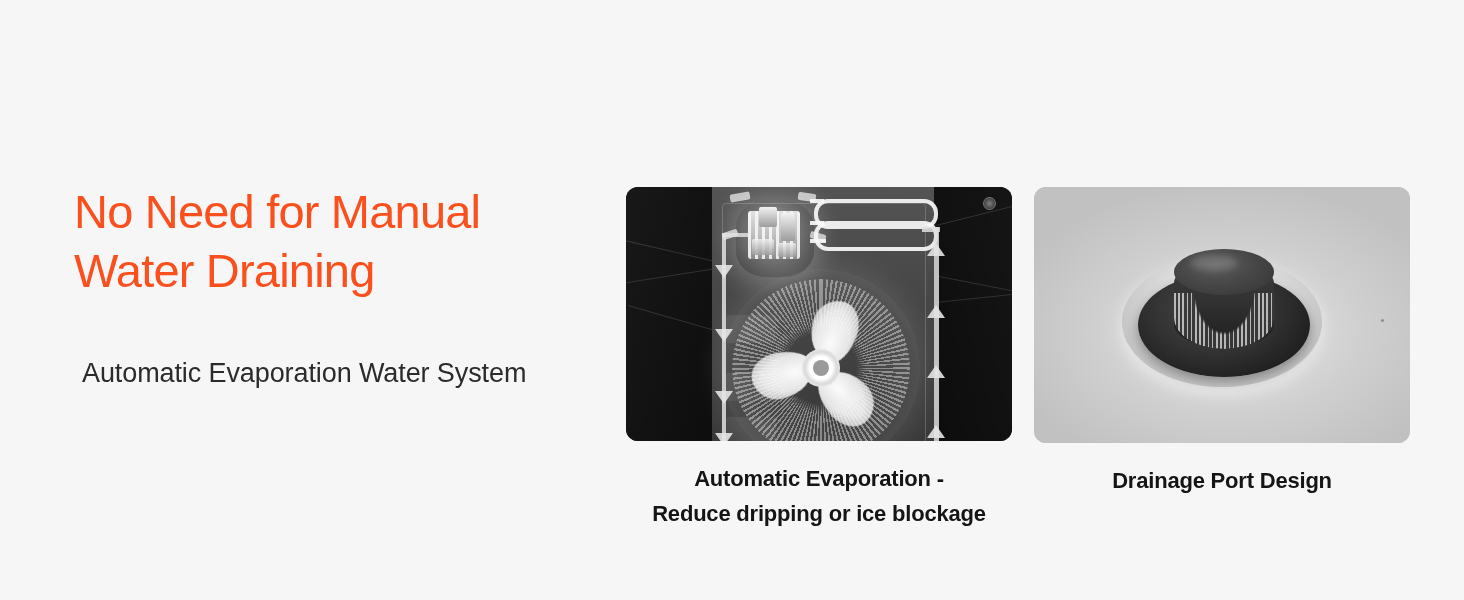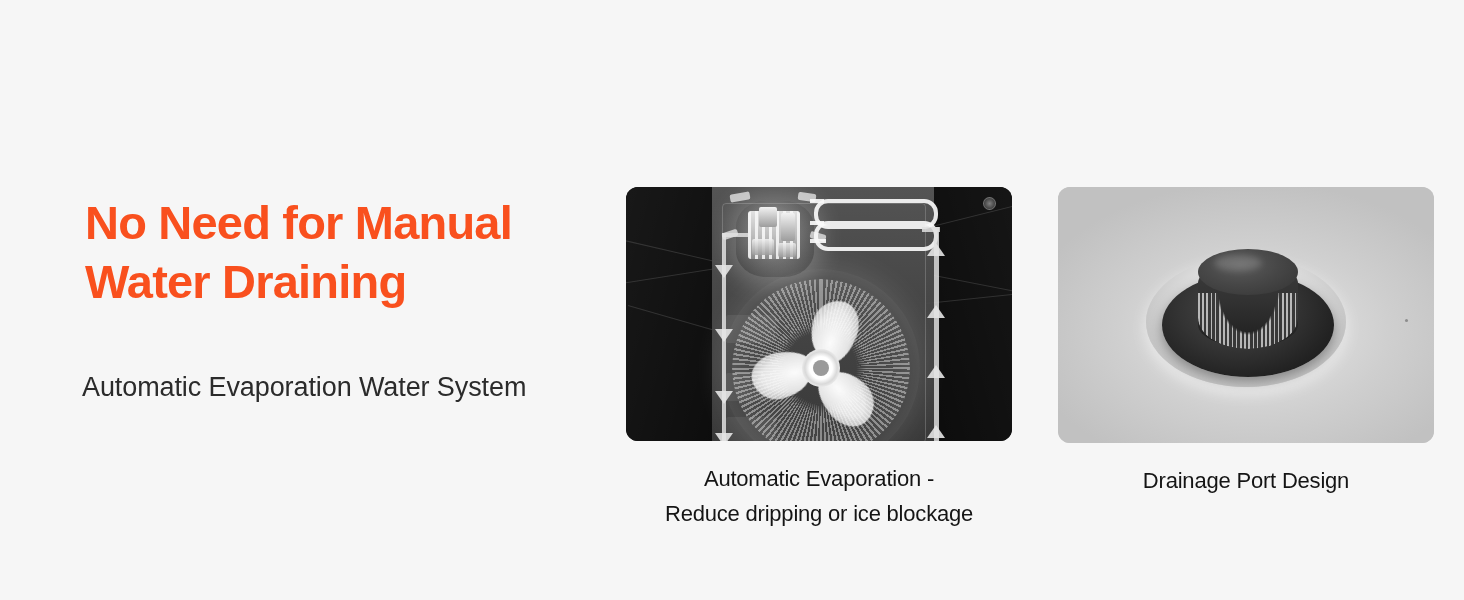--- a/index.html
+++ b/index.html
@@ -25,24 +25,24 @@
   
   .text-block {
     position: absolute;
     left: 70px;
     top: 178px;
     width: 500px;
   }
   .headline {
     font-size: 47px;
     line-height: 59px;
-    font-weight: bold;
+    font-weight: normal;
     color: #f9501e;
     letter-spacing: -0.8px;
-    margin: 15px;
+    margin: 4px;
     white-space: pre-line;
   }
   .subhead {
     font-size: 27px;
     line-height: 34px;
     font-weight: normal;
     color: #2b2b2b;
     margin: 12px;
     padding-top: 44px;
     letter-spacing: -0.1px;
@@ -54,35 +54,35 @@
     left: 586px;
     top: 171px;
     width: 810px;
     height: 350px;
   }
   .figure {
     position: absolute;
     top: 0;
   }
   .figure.fig-left  { left: 0px;   width: 386px; }
-  .figure.fig-right { left: 432px; width: 376px; }
+  .figure.fig-right { left: 408px; width: 376px; }
 
   .media {
     position: relative;
     border-radius: 12px;
     overflow: hidden;
   }
   .fig-left .media  { width: 386px; height: 254px; background: #111111; }
   .fig-right .media { width: 376px; height: 256px; background: #c9c9c9; }
 
   .caption {
     text-align: center;
     font-size: 22px;
     line-height: 35px;
-    font-weight: normal;
+    font-weight: bold;
     color: #151515;
     padding-top: 20px;
     white-space: pre-line;
     letter-spacing: -0.2px;
   }
 
   
   .unit-bg {
     position: absolute;
     inset: 0;

